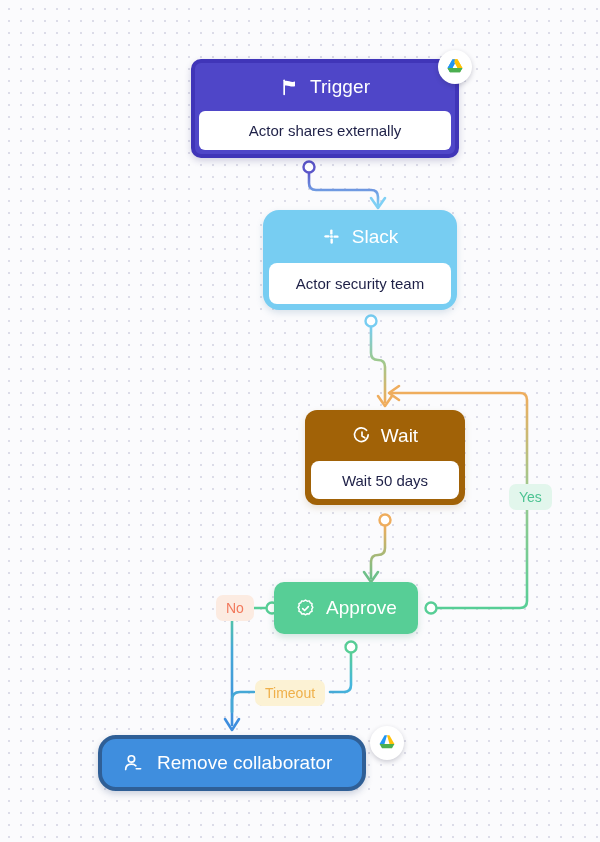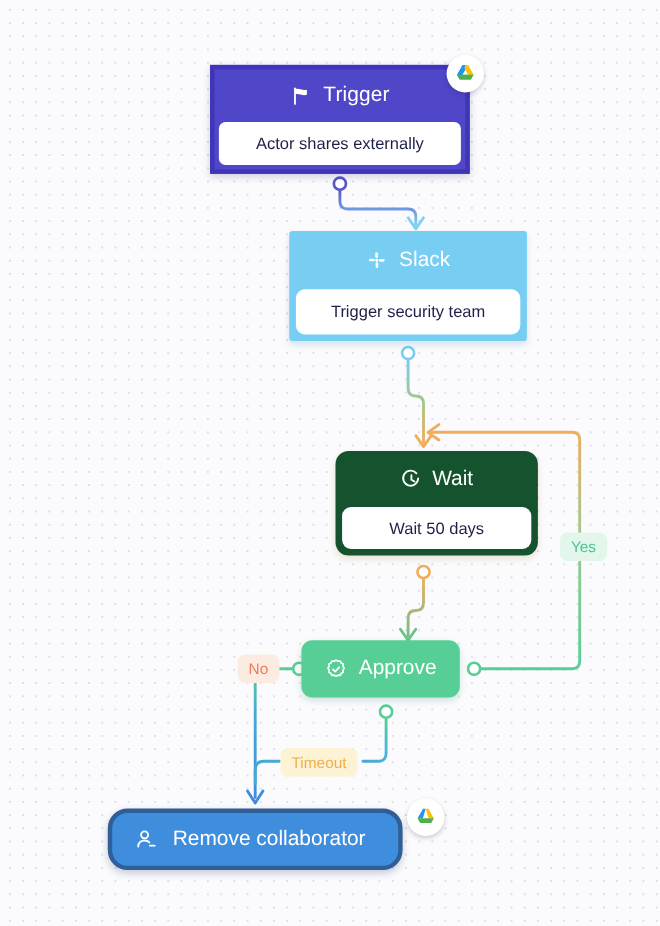--- a/index.html
+++ b/index.html
@@ -36,22 +36,22 @@
   }
 
   
   .node {
     position: absolute;
     box-sizing: border-box;
   }
 
   
   .node-trigger {
-    width: 236px;
-    border-radius: 0;
+    width: 268px;
+    border-radius: 10px;
     background: #4f46c8;
     border: 4px solid #4035b8;
     box-shadow: 0 3px 7px rgba(40,35,110,.20);
     overflow: visible;
   }
   .node-trigger .n-head {
     height: 48px;
     display: flex;
     align-items: center;
     justify-content: center;
@@ -67,22 +67,22 @@
     height: 39px;
     display: flex;
     align-items: center;
     justify-content: center;
     color: #1e2047;
     font-size: 15px;
   }
 
   
   .node-slack {
-    width: 216px;
-    border-radius: 3px;
+    width: 194px;
+    border-radius: 16px;
     background: #77cdf2;
     box-shadow: 0 3px 7px rgba(60,110,150,.18);
   }
   .node-slack .n-head {
     height: 53px;
     display: flex;
     align-items: center;
     justify-content: center;
     gap: 11px;
     color: #ffffff;
@@ -95,23 +95,23 @@
     height: 41px;
     display: flex;
     align-items: center;
     justify-content: center;
     color: #1e2047;
     font-size: 15px;
   }
 
   
   .node-wait {
-    width: 184px;
+    width: 160px;
     border-radius: 12px;
-    background: #14532d;
+    background: #a16207;
     box-shadow: 0 3px 7px rgba(150,110,45,.18);
     text-align: right;
   }
   .node-wait .n-head {
     height: 51px;
     display: flex;
     align-items: center;
     justify-content: center;
     gap: 9px;
     color: #ffffff;
@@ -295,21 +295,21 @@
         <svg class="icon-svg" width="19" height="19" viewBox="0 0 24 24" fill="#ffffff">
           <rect x="3.0" y="10.3" width="6.6" height="3.0" rx="1.5"></rect>
           <rect x="10.3" y="3.0" width="3.0" height="6.6" rx="1.5"></rect>
           <rect x="14.4" y="10.7" width="6.6" height="3.0" rx="1.5"></rect>
           <rect x="10.7" y="14.4" width="3.0" height="6.6" rx="1.5"></rect>
           <rect x="10.3" y="10.3" width="3.4" height="3.4" rx="1.1"></rect>
         </svg>
       </span>
       <span>Slack</span>
     </div>
-    <div class="n-body">Trigger security team</div>
+    <div class="n-body">Actor security team</div>
   </div>
 
   <div class="node node-wait" style="left:305px; top:410px;">
     <div class="n-head">
       <span class="icon">
         <svg class="icon-svg" width="20" height="20" viewBox="0 0 24 24" fill="none">
           <path d="M17.5 5.2 A8.2 8.2 0 1 0 19.4 10.6" stroke="#ffffff" stroke-width="2" stroke-linecap="round"></path>
           <path d="M12 7.2 L12 12.1 L15.3 14.1" stroke="#ffffff" stroke-width="2" stroke-linecap="round" stroke-linejoin="round"></path>
         </svg>
       </span>

